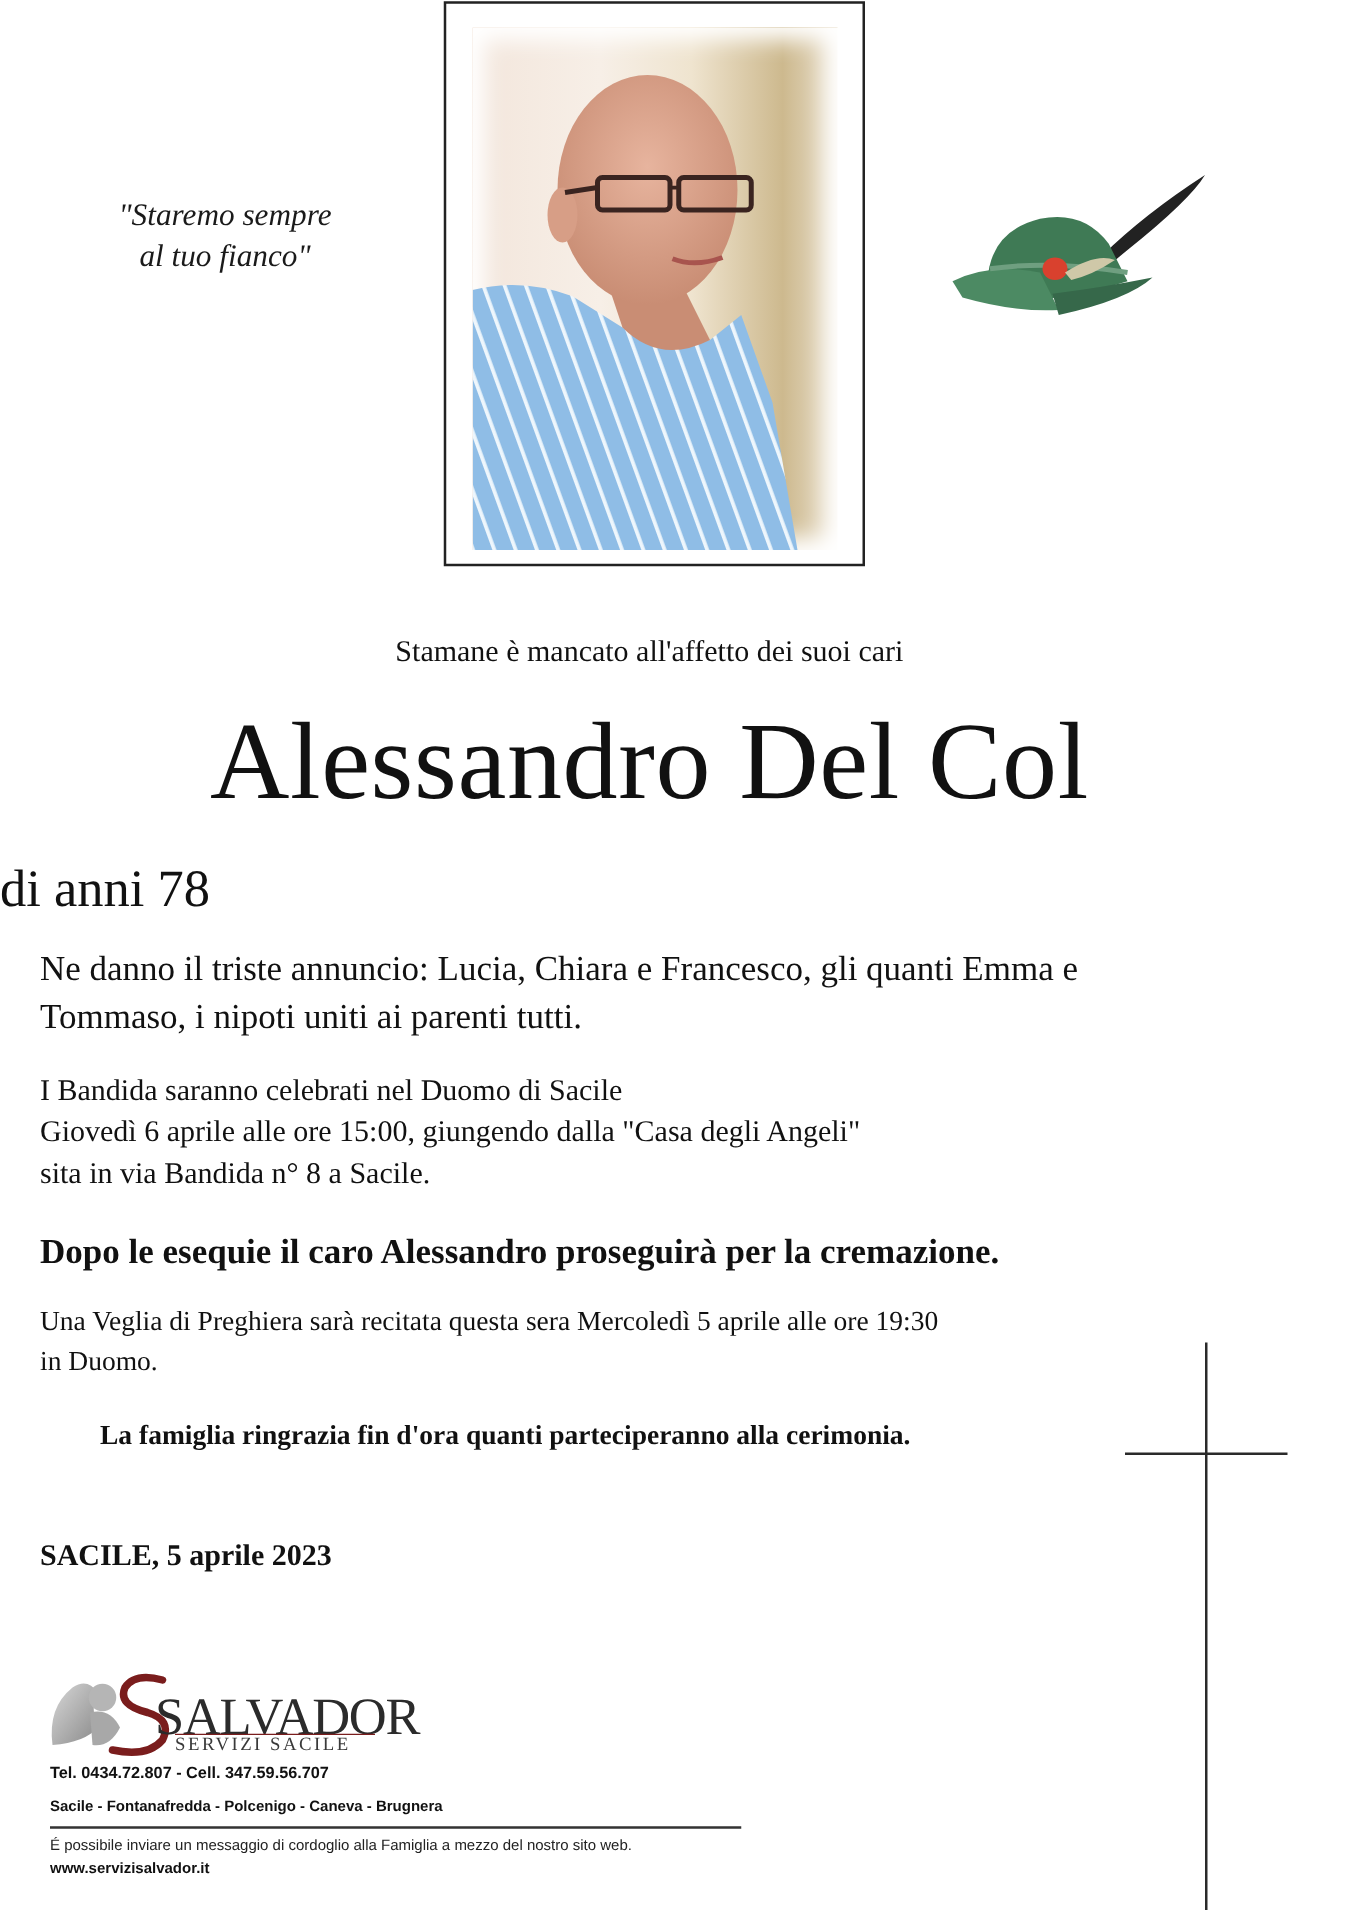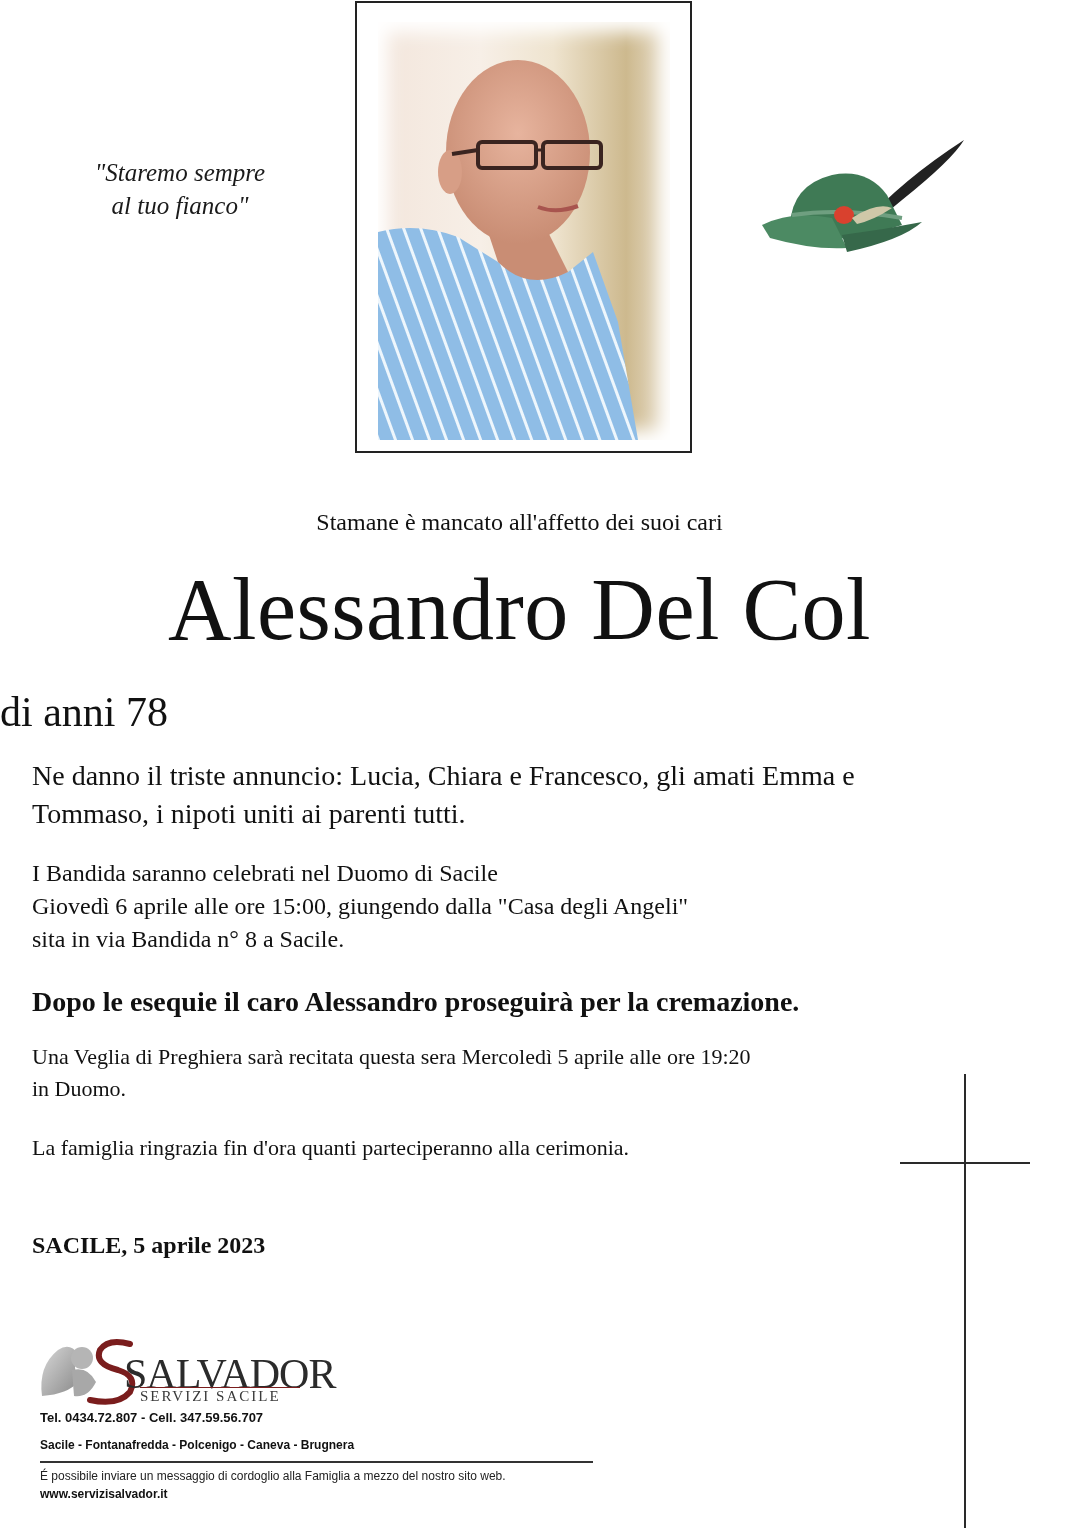--- a/index.html
+++ b/index.html
@@ -71,21 +71,21 @@
     .para {
       left: 32px;
       width: 1000px;
       font-size: 26px;
       line-height: 33px;
     }
     .p-announce { top: 757px; font-size: 28px; line-height: 38px; width: 990px; }
     .p-funeral { top: 857px; font-size: 24px; line-height: 33px; }
     .p-cremation { top: 985px; font-size: 28px; font-weight: bold; }
     .p-vigil { top: 1041px; font-size: 22px; line-height: 32px; }
-    .p-thanks { top: 1131px; font-size: 22px; font-weight: normal; }
+    .p-thanks { top: 1131px; font-size: 22px; font-weight: bold; margin-left: 48px; }
     .p-date { top: 1229px; font-size: 24px; font-weight: bold; }
 
     b { font-weight: normal; text-align: right; }
 
     
     .cross-v {
       left: 964px; top: 1074px; width: 2px; height: 454px;
       background: #2a2a2a;
     }
     .cross-h {
@@ -203,39 +203,39 @@
 
     <path d="M100 88 Q125 72 140 78 Q122 90 105 94 Z" fill="#cfc8a8"></path>
   </svg>
 </div>
 
 <div class="abs intro">Stamane è mancato all'affetto dei suoi cari</div>
 <div class="abs name">Alessandro Del Col</div>
 <div class="abs age">di anni 78</div>
 
 <div class="abs para p-announce">
-  <div>Ne danno il triste annuncio: Lucia, Chiara e Francesco, gli amati Emma e</div>
+  <div>Ne danno il triste annuncio: Lucia, Chiara e Francesco, gli quanti Emma e</div>
   <div>Tommaso, i nipoti uniti ai parenti tutti.</div>
 </div>
 
 <div class="abs para p-funeral">
   <div>
     <span>I Bandida saranno celebrati nel </span><b>Duomo di Sacile</b>
   </div>
   <div>
     <b>Giovedì 6 aprile alle ore 15:00</b><span>, giungendo dalla "</span><b>Casa degli Angeli</b><span>"</span>
   </div>
   <div>sita in via Bandida n° 8 a Sacile.</div>
 </div>
 
 <div class="abs para p-cremation">Dopo le esequie il caro Alessandro proseguirà per la cremazione.</div>
 
 <div class="abs para p-vigil">
   <div>
-    <span>Una Veglia di Preghiera sarà recitata </span><b>questa sera Mercoledì 5 aprile alle ore 19:20</b>
+    <span>Una Veglia di Preghiera sarà recitata </span><b>questa sera Mercoledì 5 aprile alle ore 19:30</b>
   </div>
   <div>
     <b>in Duomo.</b>
   </div>
 </div>
 
 <div class="abs para p-thanks">La famiglia ringrazia fin d'ora quanti parteciperanno alla cerimonia.</div>
 
 <div class="abs para p-date">SACILE, 5 aprile 2023</div>
 

